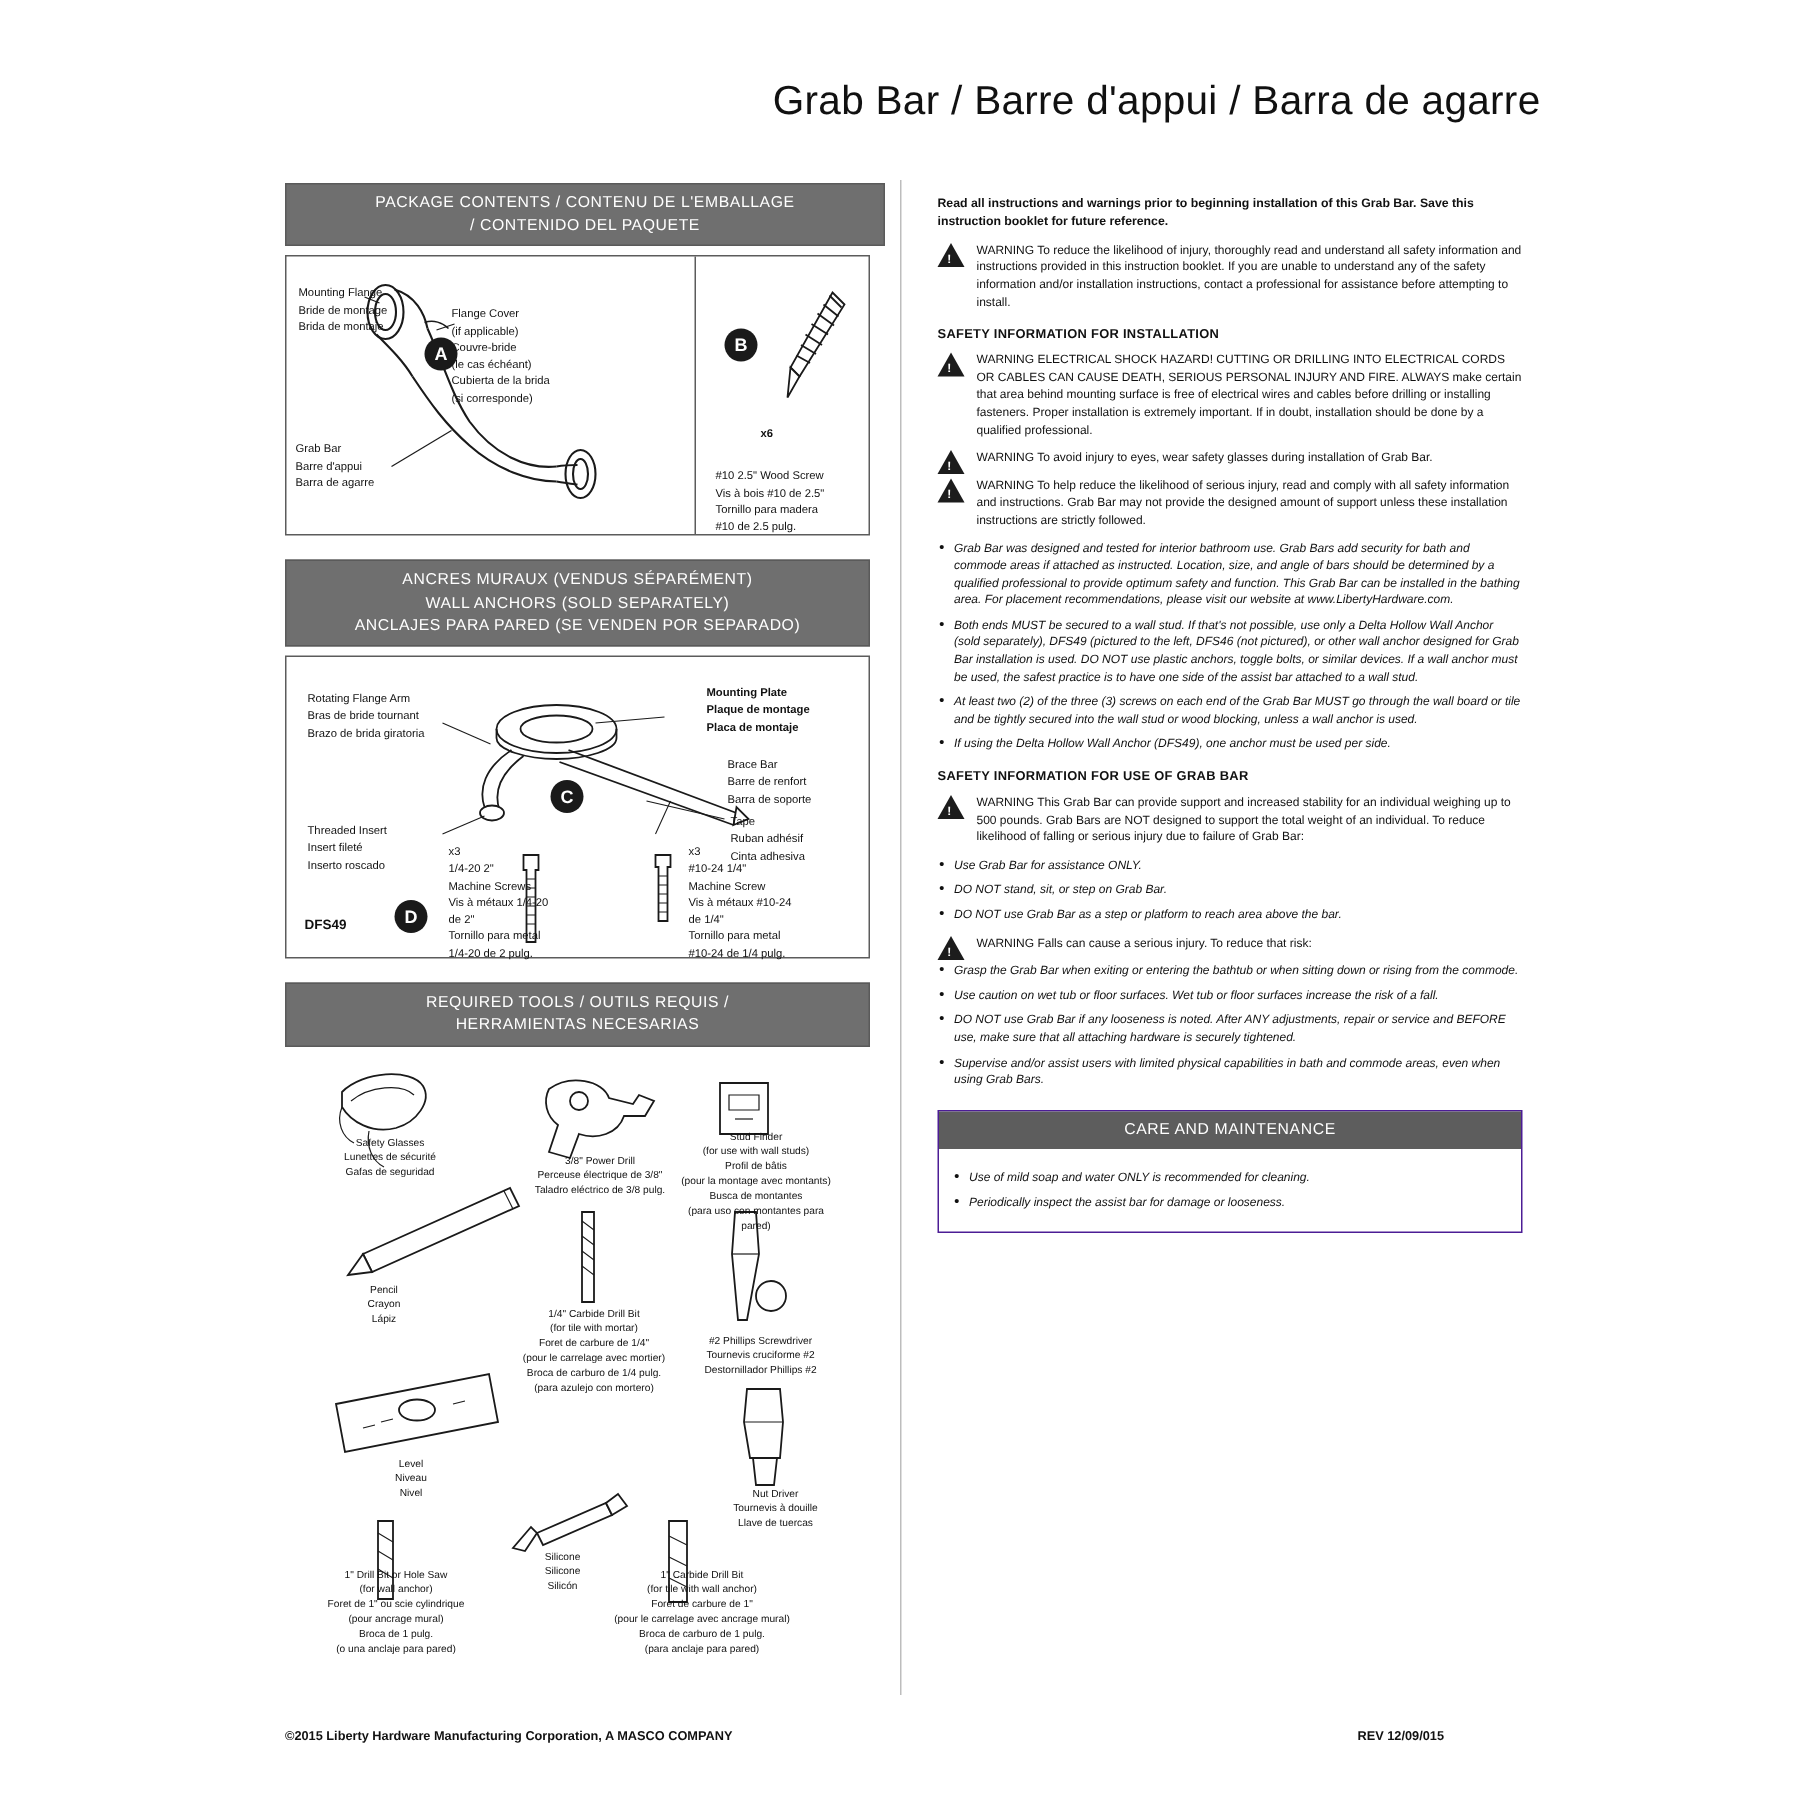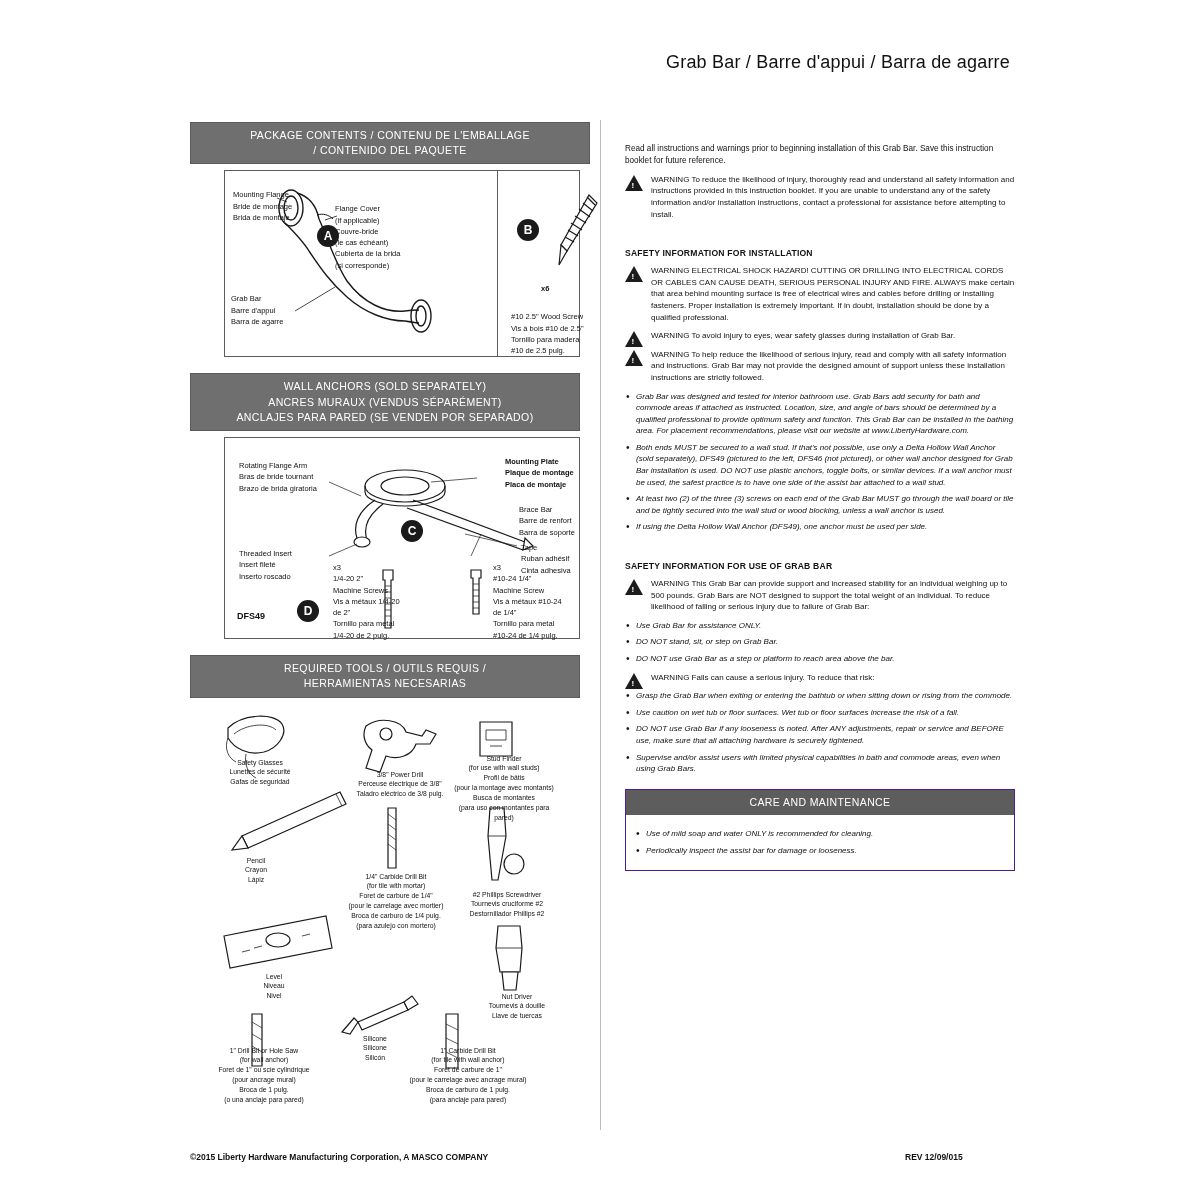--- a/index.html
+++ b/index.html
@@ -9,35 +9,35 @@
     font-family:"Liberation Sans", sans-serif;
     color:#111;
     overflow:hidden;
   }
   .page{position:relative;width:1200px;height:1200px;}
 
   
   .doc-title{
     position:absolute;left:0;top:52px;width:1010px;
     text-align:right;
-    font-size:18px;font-weight:400;letter-spacing:.2px;color:#111;
+    font-size:27px;font-weight:400;letter-spacing:.2px;color:#111;padding-left:17px;
   }
 
   
   .col-rule{position:absolute;left:600px;top:120px;width:1px;height:1010px;background:#bdbdbd;}
 
   
   .bar{
     background:#6f6f6f;color:#fff;text-align:center;
     font-size:10.5px;font-weight:400;letter-spacing:.4px;
     padding:5px 4px;line-height:1.45;
     border:1px solid #5a5a5a;
   }
   .bar.dark{background:#5d5d5d;}
-  .panel{border:1px solid #5c5c5c;background:#fff;position:relative;margin-left:34px;}
+  .panel{border:1px solid #5c5c5c;background:#fff;position:relative;}
 
   
   .left{position:absolute;left:190px;top:122px;width:390px;}
 
   .contents-head{width:100%;}
   .contents-body{height:185px;margin-top:6px;position:relative;}
 
   .splitv{position:absolute;top:0;bottom:0;left:272px;width:1px;background:#5c5c5c;}
 
   .lbl{position:absolute;font-size:7.5px;line-height:1.5;color:#111;}
@@ -54,22 +54,22 @@
   .tools-head{margin-top:16px;}
   .tools-body{height:370px;margin-top:6px;position:relative;border:none;}
 
   .caption{position:absolute;text-align:center;font-size:6.8px;line-height:1.45;color:#111;}
 
   
   .right{position:absolute;left:625px;top:122px;width:390px;}
   .safety-head{width:100%;}
   .safety-head div{font-size:8px;line-height:1.5;}
 
-  .intro{font-size:8.2px;font-weight:400;line-height:1.45;margin-top:21px;color:#111;}
-  .sect-title{font-size:8.6px;font-weight:700;margin:28px 0 4px;letter-spacing:.2px;}
+  .intro{font-size:8.2px;font-weight:700;line-height:1.45;margin-top:8px;color:#111;}
+  .sect-title{font-size:8.6px;font-weight:700;margin:10px 0 4px;letter-spacing:.2px;}
   .warn{position:relative;padding-left:26px;margin:7px 0;font-size:8px;line-height:1.45;}
   .warn .tri{position:absolute;left:0;top:1px;width:0;height:0;
     border-left:9px solid transparent;border-right:9px solid transparent;border-bottom:16px solid #1c1c1c;}
   .warn .tri::after{content:"!";position:absolute;left:-2.5px;top:5px;color:#fff;font-size:8px;font-weight:700;}
 
   ul.bullets{margin:6px 0 0 0;padding:0;list-style:none;font-style:italic;}
   ul.bullets li{position:relative;padding-left:11px;font-size:8px;line-height:1.45;margin-bottom:5px;}
   ul.bullets li::before{content:"\2022";position:absolute;left:1px;top:-1px;font-size:10px;}
 
   .care{margin-top:14px;border:1px solid #4c1d95;}
@@ -152,22 +152,22 @@
           <path d="M18 48 L27 53"></path>
         </g>
       </svg>
       <div class="lbl b" style="left:316px;top:112px;">x6</div>
       <div class="lbl" style="left:286px;top:140px;width:96px;">
         #10 2.5" Wood Screw<br>Vis à bois #10 de 2.5"<br>Tornillo para madera<br>#10 de 2.5 pulg.
       </div>
     </div>
 
     <div class="bar anchors-head">
+      <div>ANCRES MURAUX (VENDUS SÉPARÉMENT)</div>
       <div>WALL ANCHORS (SOLD SEPARATELY)</div>
-      <div>ANCRES MURAUX (VENDUS SÉPARÉMENT)</div>
       <div>ANCLAJES PARA PARED (SE VENDEN POR SEPARADO)</div>
     </div>
 
     <div class="panel anchors-body">
       <svg width="388" height="198" viewBox="0 0 388 198">
         <g fill="none" stroke="#1a1a1a" stroke-width="1.2">
 
           <ellipse cx="180" cy="48" rx="40" ry="16" fill="#fff"></ellipse>
           <ellipse cx="180" cy="48" rx="24" ry="9" fill="#fff"></ellipse>
           <path d="M140 48 L140 54 C140 62 160 68 180 68 C200 68 220 62 220 54 L220 48"></path>

